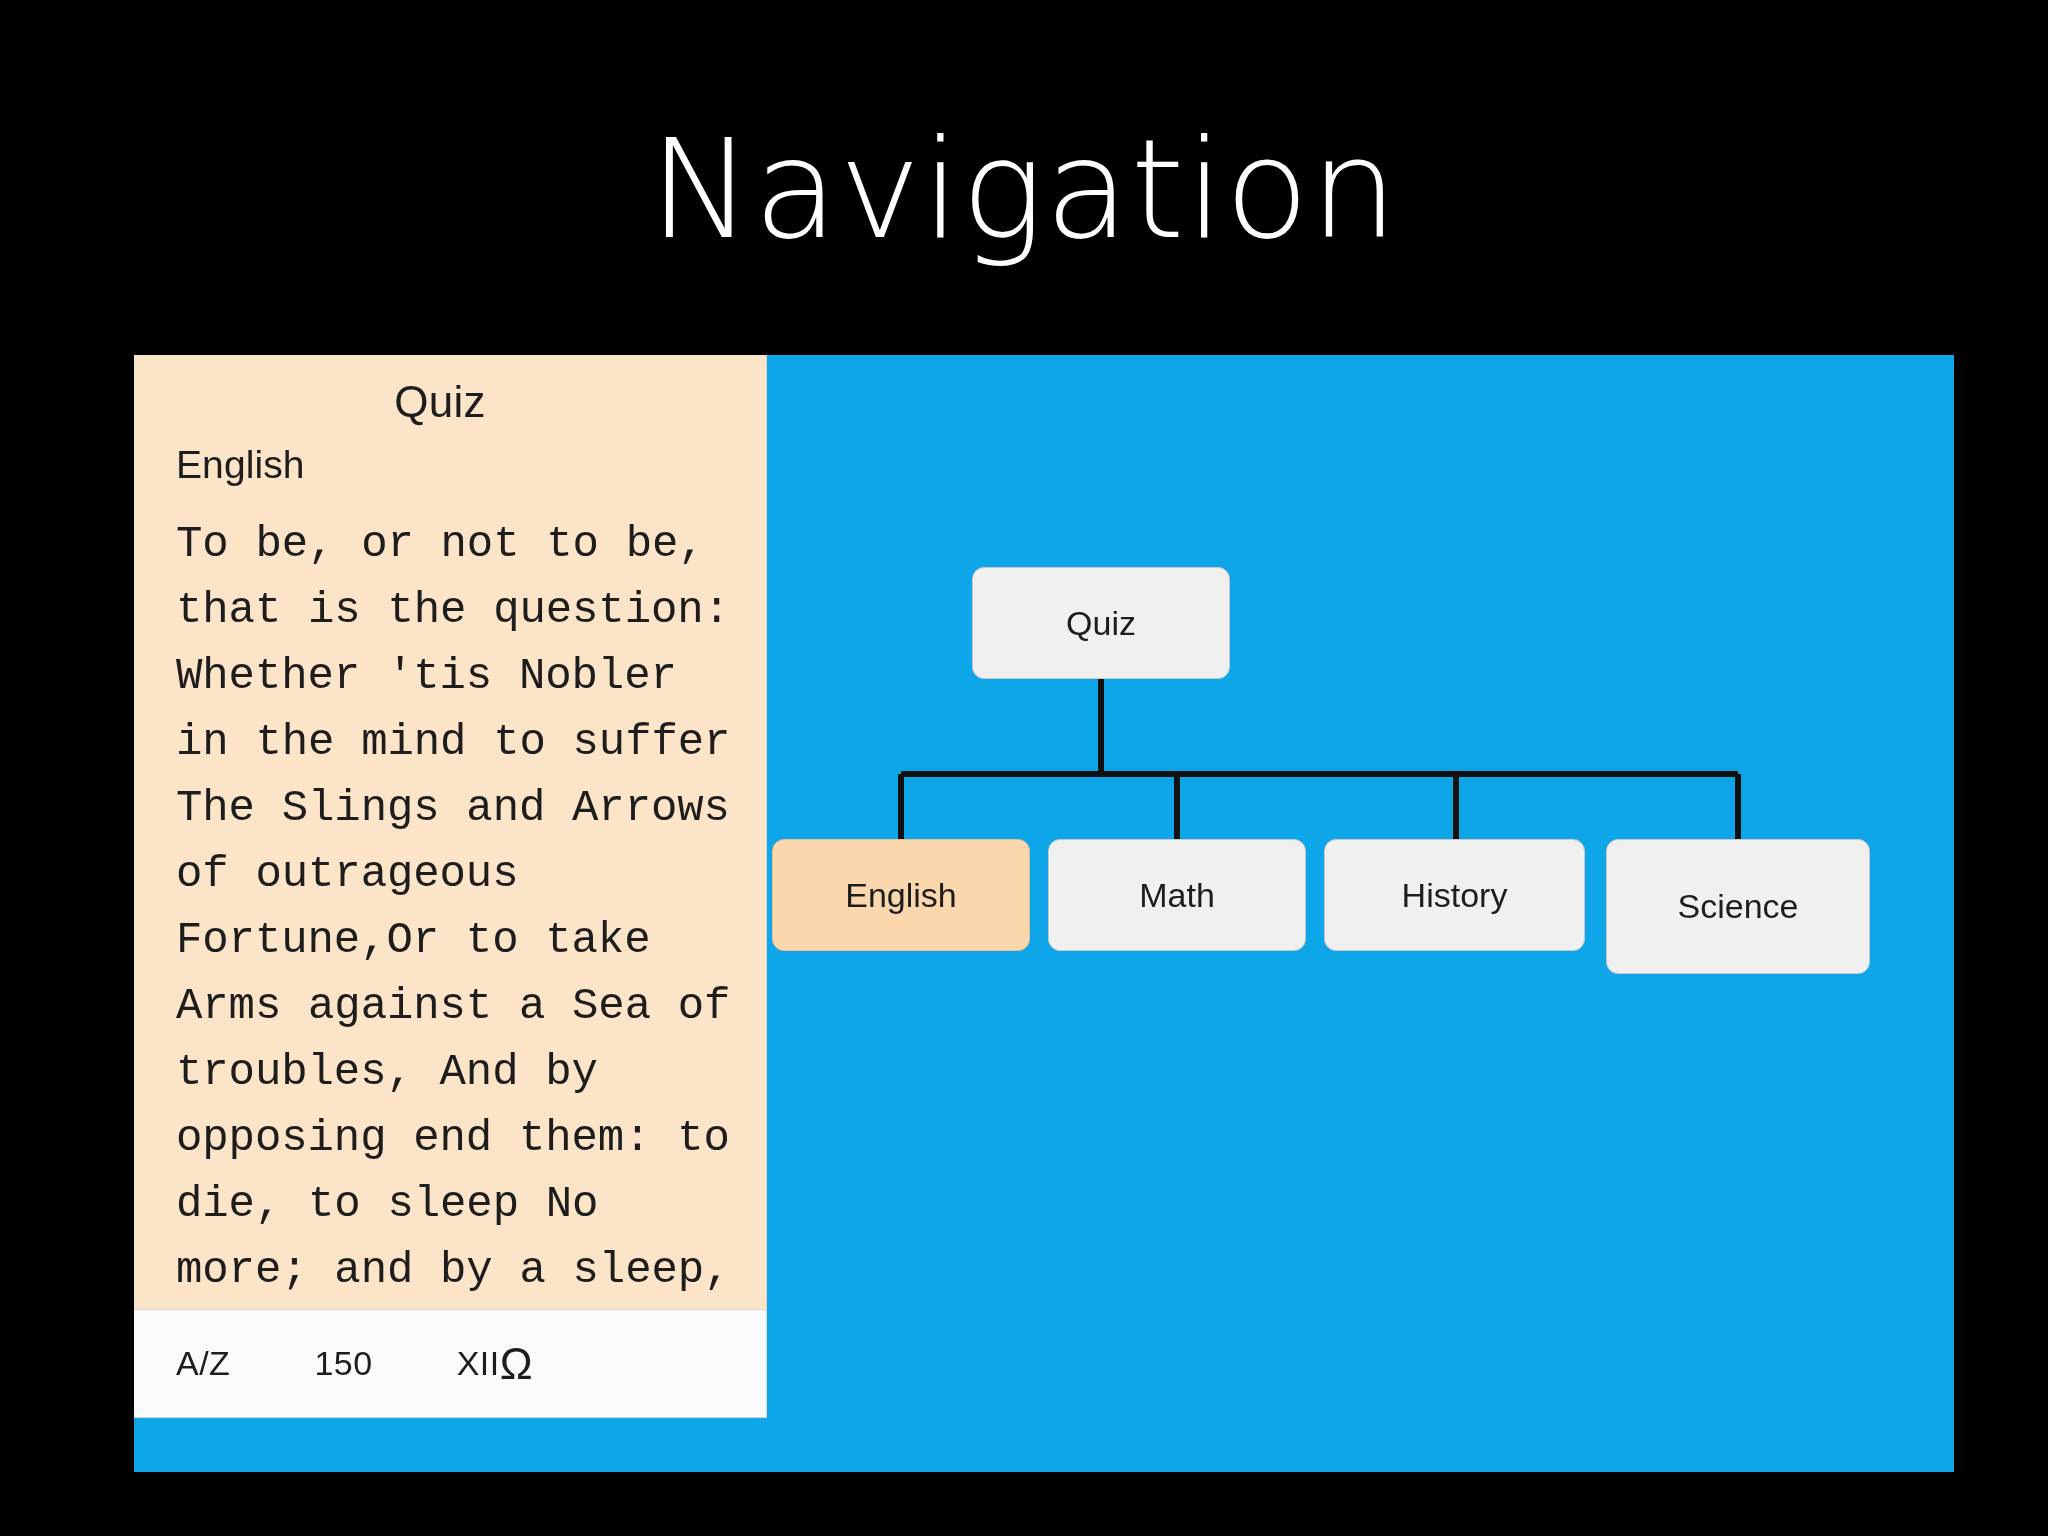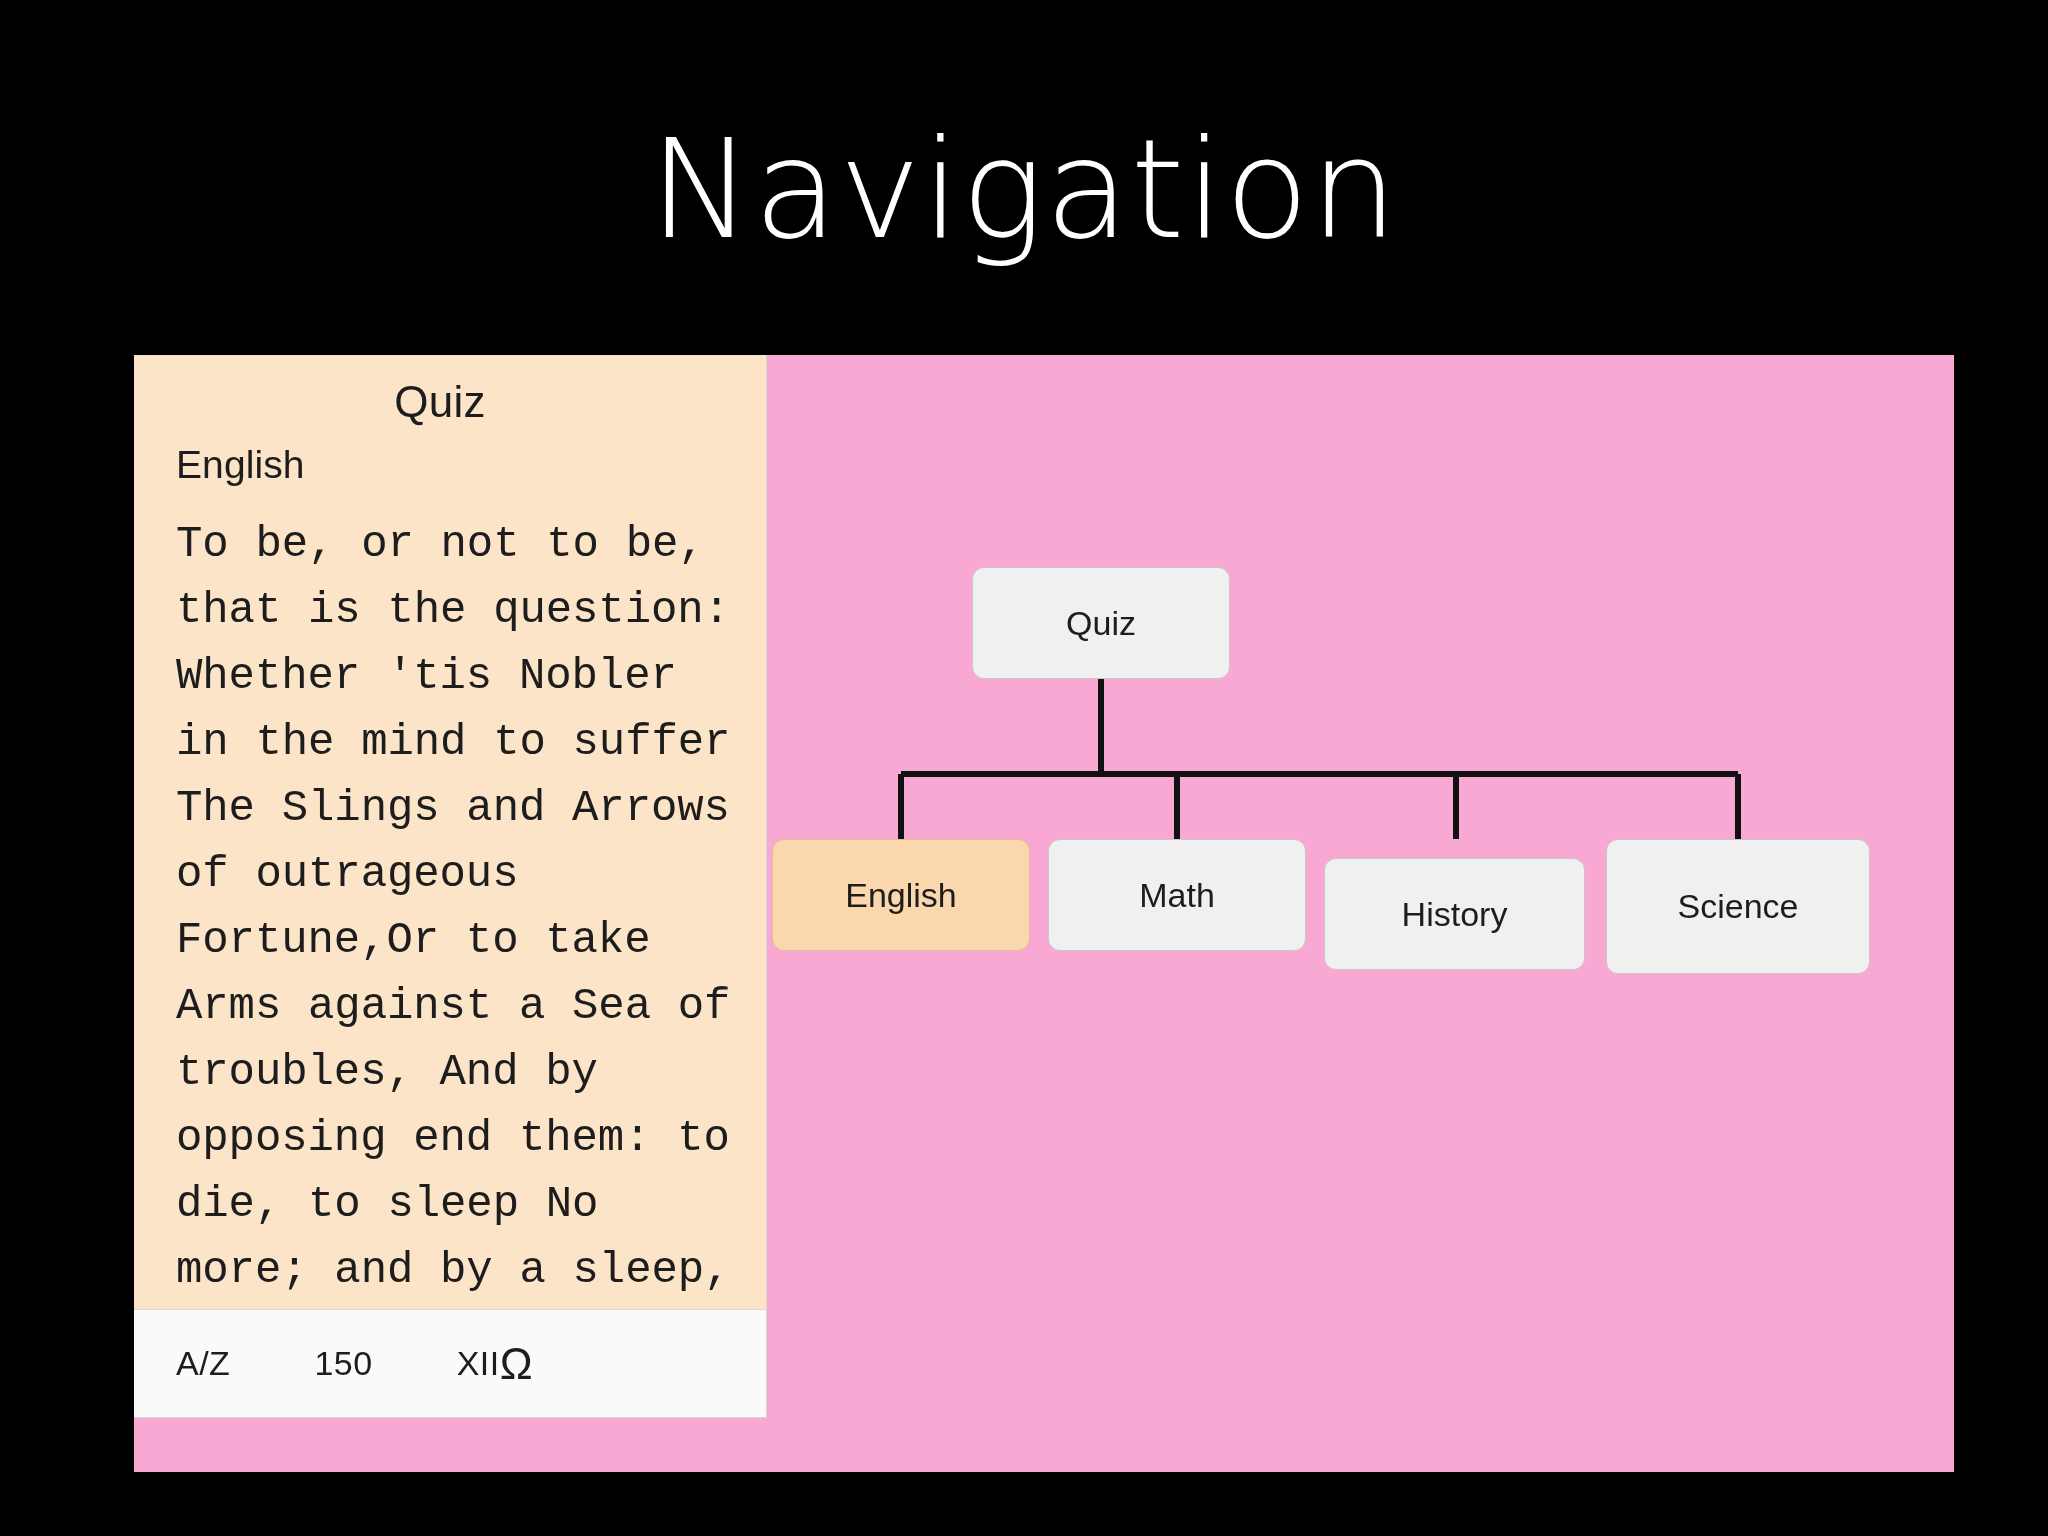--- a/index.html
+++ b/index.html
@@ -36,21 +36,21 @@
     white-space: nowrap;
   }
 
   
   #content-card {
     position: absolute;
     left: 134px;
     top: 355px;
     width: 1820px;
     height: 1117px;
-    background: #f9a8d4;
+    background: #0ea5e9;
   }
 
   
   #quiz-panel {
     position: absolute;
     left: 0px;
     top: 0px;
     width: 633px;
     height: 1063px;
     background: #fbe4c7;
@@ -152,21 +152,21 @@
   }
 
   .node.selected {
     background: #fbd7ad;
     border-color: #e0bd93;
   }
 
   #node-root   { left: 205px;  top: 212px; width: 258px; height: 112px; }
   #node-child0 { left: 5px;    top: 484px; width: 258px; height: 112px; }
   #node-child1 { left: 281px;  top: 484px; width: 258px; height: 112px; }
-  #node-child2 { left: 557px;  top: 503px; width: 261px; height: 112px; }
+  #node-child2 { left: 557px;  top: 484px; width: 261px; height: 112px; }
   #node-child3 { left: 839px;  top: 484px; width: 264px; height: 135px; }
 </style>
 </head>
 <body>
 
 <div id="slide">
 
   <div id="slide-title">Navigation</div>
 
   <div id="content-card">

